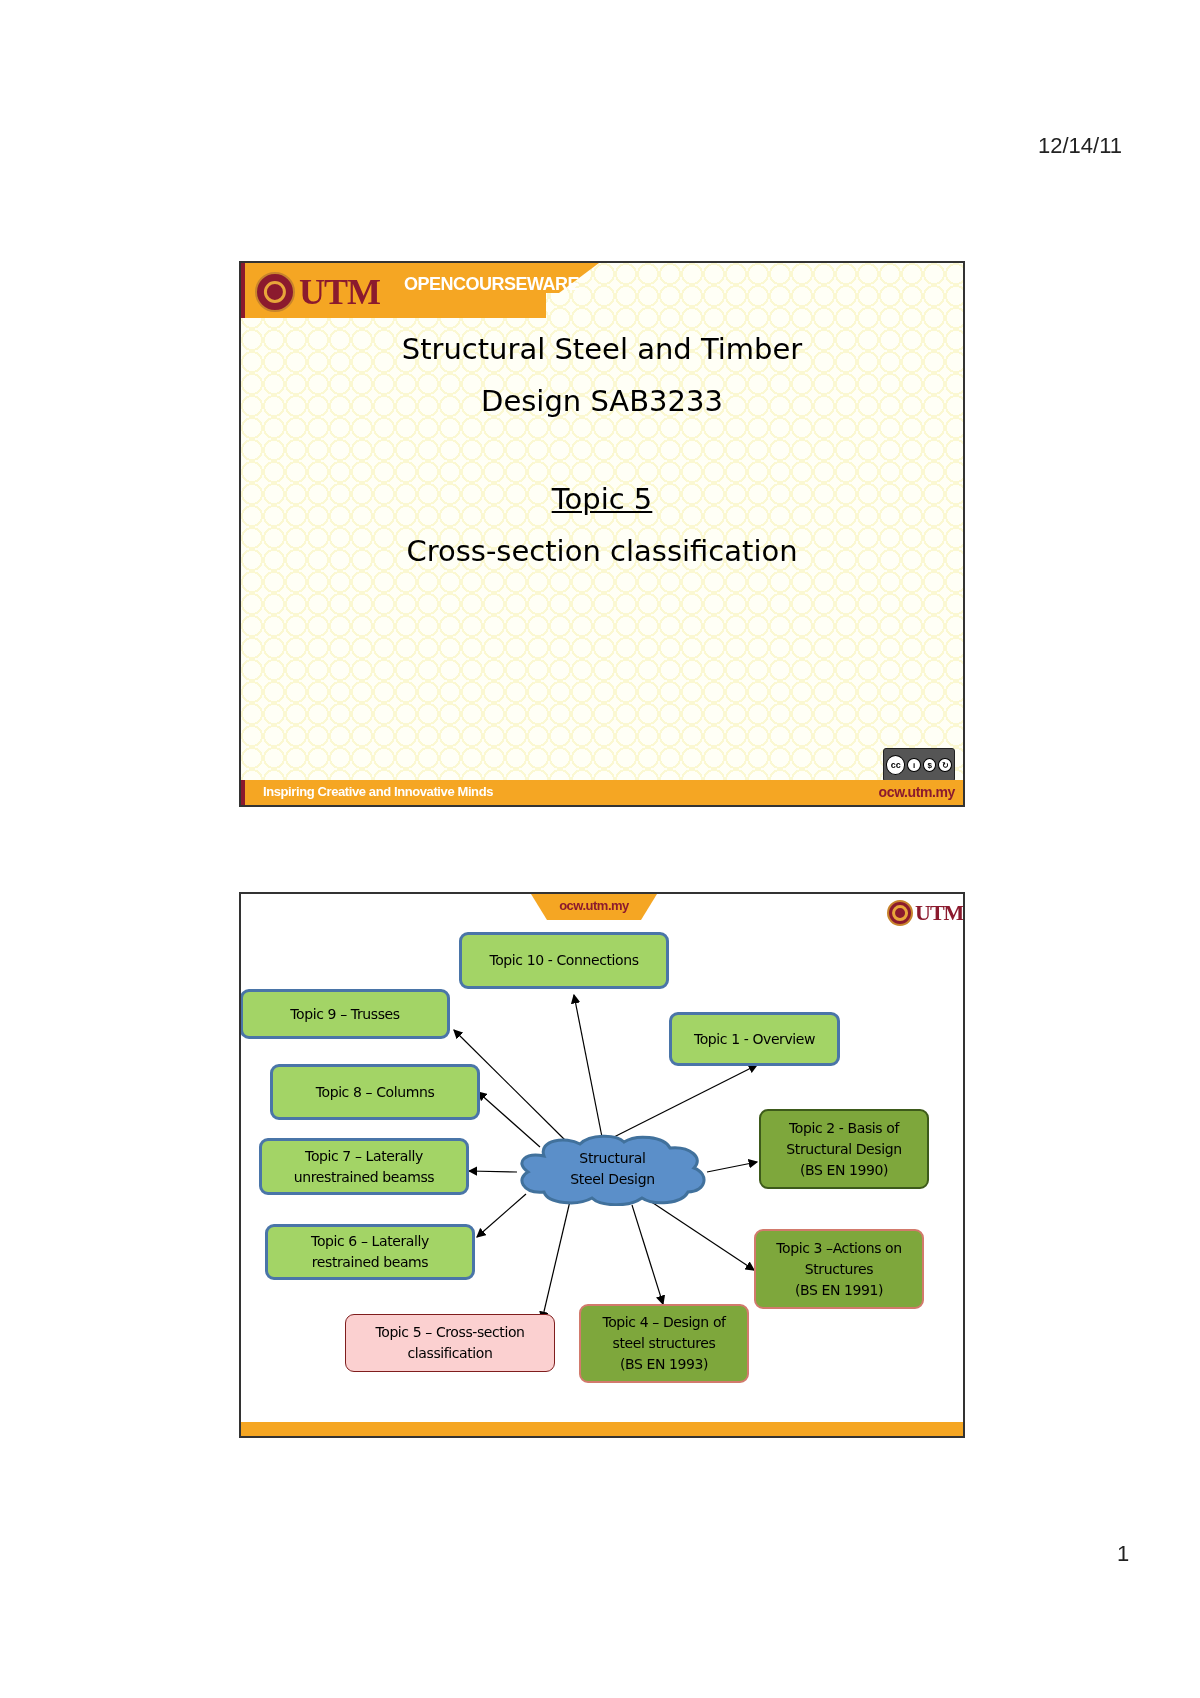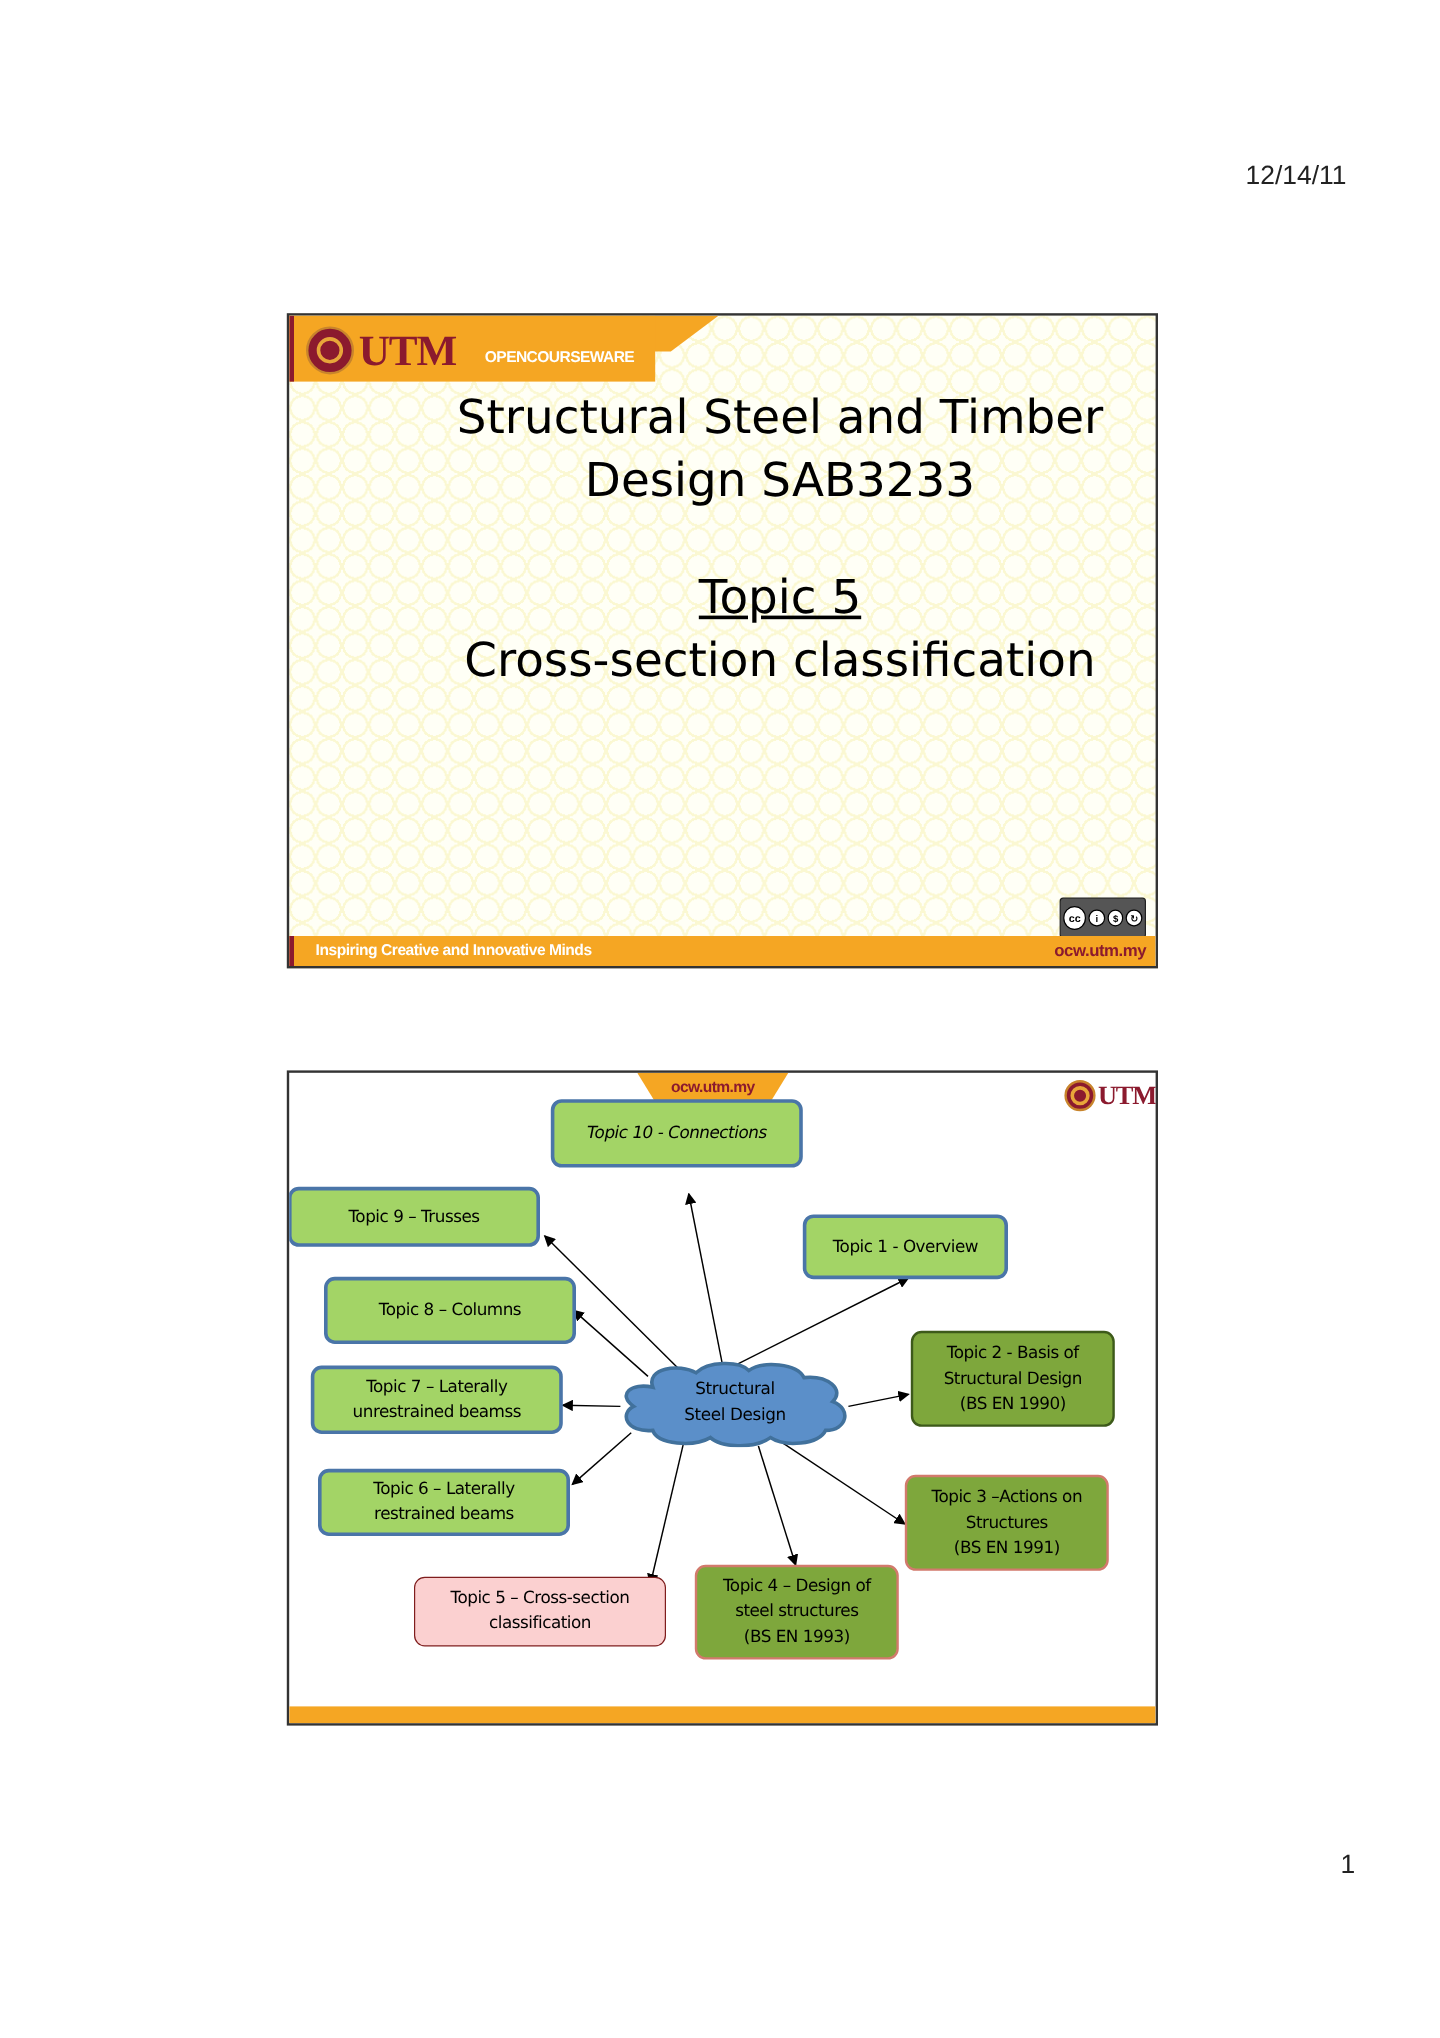--- a/index.html
+++ b/index.html
@@ -25,24 +25,24 @@
   .s1-header svg { position: absolute; left: 0; top: 0; }
   .utm-logo { position: absolute; display: flex; align-items: center; }
   .utm-seal {
     border-radius: 50%; background: #8b1a2e; border: 2px solid #c8842c; position: relative;
   }
   .utm-seal::after {
     content: ""; position: absolute; left: 50%; top: 50%; transform: translate(-50%,-50%);
     width: 45%; height: 45%; border-radius: 50%; border: 3px solid #e8a63a;
   }
   .utm-word { font-family: "Liberation Serif", serif; font-weight: bold; color: #8b1a2e; letter-spacing: -1px; }
-  .ocw-label { position: absolute; color: #fff; font-weight: bold; font-size: 13px; letter-spacing: -0.5px; margin-top: 16px; }
+  .ocw-label { position: absolute; color: #fff; font-weight: bold; font-size: 18px; letter-spacing: -0.5px; }
 
   .s1-title { position: absolute; left: 0; width: 722px; text-align: center; color: #000;
-    font-family: "DejaVu Sans", sans-serif; font-size: 39px; line-height: 52px; margin-left: 48px; }
+    font-family: "DejaVu Sans", sans-serif; font-size: 29px; line-height: 52px; }
   .s1-author { position: absolute; left: 0; width: 722px; top: 700px; text-align: center;
     color: #7f7f7f; font-family: "DejaVu Sans", sans-serif; font-size: 24px; }
 
   .s1-footer { position: absolute; left: 0; top: 517px; width: 722px; height: 25px; background: #f5a623; }
   .s1-footer .bar-left { position: absolute; left: 0; top: 0; width: 4px; height: 25px; background: #8b1a2e; }
   .s1-footer .tag { position: absolute; left: 22px; top: 4px; color: #fff; font-weight: bold; font-size: 13px; letter-spacing: -0.4px; }
   .s1-footer .url { position: absolute; right: 8px; top: 4px; color: #8b1a2e; font-weight: bold; font-size: 14px; letter-spacing: -0.4px; }
 
   .cc-badge { position: absolute; left: 642px; top: 485px; width: 72px; height: 26px;
     background: #555; border: 1px solid #222; border-radius: 3px; display: flex; align-items: center; padding: 16px 2px; box-sizing: border-box; }
@@ -140,21 +140,21 @@
   </svg>
 
   <div class="cloud" style="left:273px; top:240px; width:197px; height:72px;">
     <svg width="197" height="72">
       <path d="M30,22 C24,6 52,2 66,10 C76,0 102,0 110,8 C122,0 150,2 156,14 C176,12 190,24 180,34 C196,40 192,58 174,58 C168,70 140,72 128,64 C114,74 86,72 78,64 C64,72 34,70 30,58 C8,60 2,44 14,38 C0,28 12,18 30,22 Z" fill="#5b8fc9" stroke="#41719c" stroke-width="3"></path>
     </svg>
     <div class="cloud-label" style="left:0; top:14px; width:197px;">Structural
 Steel Design</div>
   </div>
 
-  <div class="node light" style="left:218px; top:22px; width:210px; height:57px;font-style:italic;">
+  <div class="node light" style="left:218px; top:38px; width:210px; height:57px;">
       <span>Topic 10 - Connections</span>
     </div>
   <div class="node light" style="left:-1px; top:95px; width:210px; height:50px;">
       <span>Topic 9 – Trusses</span>
     </div>
   <div class="node light" style="left:428px; top:118px; width:171px; height:54px;">
       <span>Topic 1 - Overview</span>
     </div>
   <div class="node light" style="left:29px; top:170px; width:210px; height:56px;">
       <span>Topic 8 – Columns</span>

